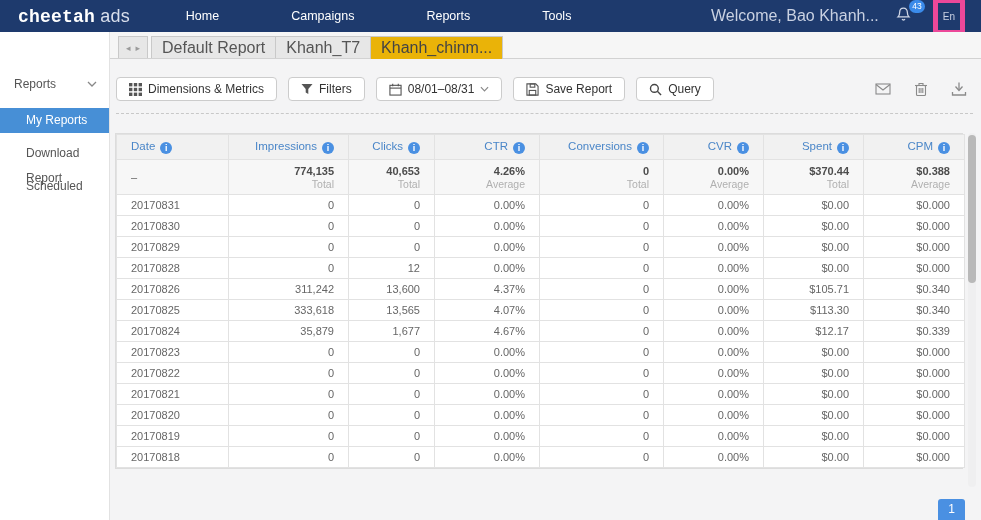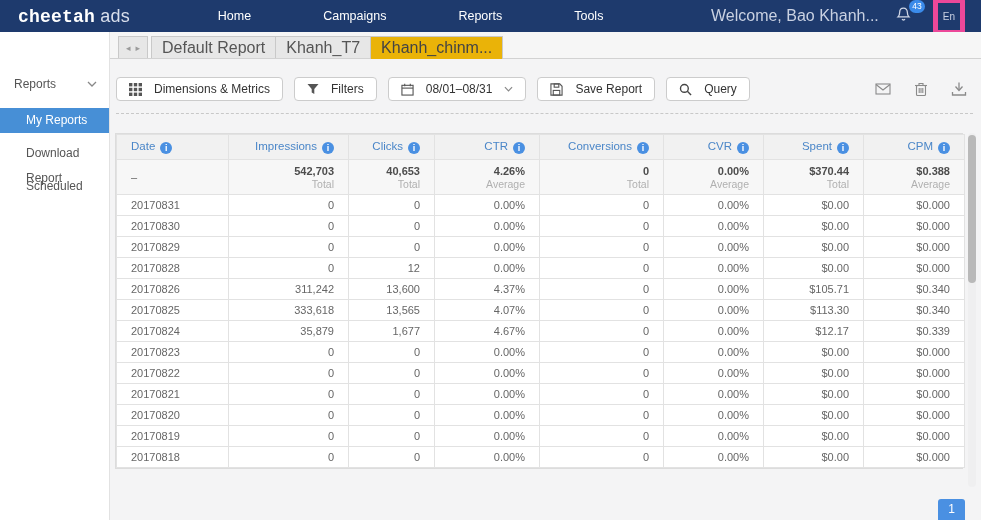--- a/index.html
+++ b/index.html
@@ -4,21 +4,21 @@
 <style>
   * { margin:0; padding:0; box-sizing:border-box; }
   html,body { width:981px; height:520px; overflow:hidden; background:#fff;
     font-family:"Liberation Sans", sans-serif; }
 
   
   .navbar { height:32px; background:#1e3a6d; display:flex; align-items:center; color:#fff; }
   .logo { margin-left:18px; font-size:18px; letter-spacing:.2px; white-space:nowrap; cursor:pointer; }
   .logo b { font-weight:bold;font-family:Liberation Mono, monospace; }
   .logo span { font-weight:400; color:#d9dfec; }
-  .nav-items { display:flex; margin-left:88px; }
+  .nav-items { display:flex; margin-left:56px; }
   .nav-items a { color:#fff; font-size:12.5px; text-decoration:none; margin-right:72px; cursor:pointer; }
   .nav-right { margin-left:auto; display:flex; align-items:center; margin-right:16px; }
   .welcome { font-size:16px; color:#c9d1e2; margin-right:16px; cursor:pointer;text-align:center; }
   .bell-wrap { position:relative; width:20px; height:20px; margin-right:18px; cursor:pointer; color:#cfd6e6; }
   .badge { position:absolute; top:-6px; right:-10px; background:#3b8bea; color:#fff; font-size:8.5px;
     min-width:15px; height:13px; line-height:13px; border-radius:8px; text-align:center; padding:0 3px; }
   .lang-box { border:5px solid #ec4899; border-radius:3px; font-size:10px; color:#c9d1e2;
     padding:8px 5px; cursor:pointer; }
 
   
@@ -37,21 +37,21 @@
   .tab-arrows { height:22px; display:flex; align-items:center; gap:5px; background:#e7e7e7;
     border:1px solid #c9c9c9; border-bottom:none; padding:0 7px; color:#9a9a9a; font-size:9px;
     cursor:pointer; margin-right:4px; }
   .tab { height:22px; line-height:21px; padding:0 10px; background:#e7e7e7;
     border:1px solid #c9c9c9; border-bottom:none; font-size:16px; color:#555; cursor:pointer;
     margin-left:-1px; white-space:nowrap;text-align:center; }
   .tab.active { background:#eab308; height:23px; margin-bottom:-1px; color:#444; }
 
   
   .toolbar { display:flex; align-items:center; padding:18px 14px 12px 6px; }
-  .btn { display:inline-flex; align-items:center; gap:12px; background:#fff; border:1px solid #ccc;
+  .btn { display:inline-flex; align-items:center; gap:6px; background:#fff; border:1px solid #ccc;
     border-radius:4px; height:24px; padding:0 12px; font-size:12px; color:#333;
     font-family:"Liberation Sans",sans-serif; cursor:pointer; margin-right:11px; white-space:nowrap; }
   .btn svg { flex:none; }
   .toolbar-icons { margin-left:auto; display:flex; gap:22px; color:#8a8a8a; }
   .toolbar-icons .ticon { cursor:pointer; width:16px; height:16px; }
   .dashed { border-top:1px dashed #c8c8c8; margin:0 8px 0 6px; }
 
   
   .table-card { margin:19px 0 0 5px; width:848px; background:#fff; border:1px solid #dcdcdc; }
   table { border-collapse:collapse; table-layout:fixed; width:848px; font-size:11px; color:#666; }
@@ -224,21 +224,21 @@
               <th><span>Conversions</span><span class="info-icon">i</span></th>
               <th><span>CVR</span><span class="info-icon">i</span></th>
               <th><span>Spent</span><span class="info-icon">i</span></th>
               <th><span>CPM</span><span class="info-icon">i</span></th>
             </tr>
         </thead>
         <tbody>
           <tr class="totals">
               <td class="col-date">–</td>
               <td>
-                <div class="tval">542,703</div>
+                <div class="tval">774,135</div>
                 <div class="tsub">Total</div>
               </td>
               <td>
                 <div class="tval">40,653</div>
                 <div class="tsub">Total</div>
               </td>
               <td>
                 <div class="tval">4.26%</div>
                 <div class="tsub">Average</div>
               </td>

